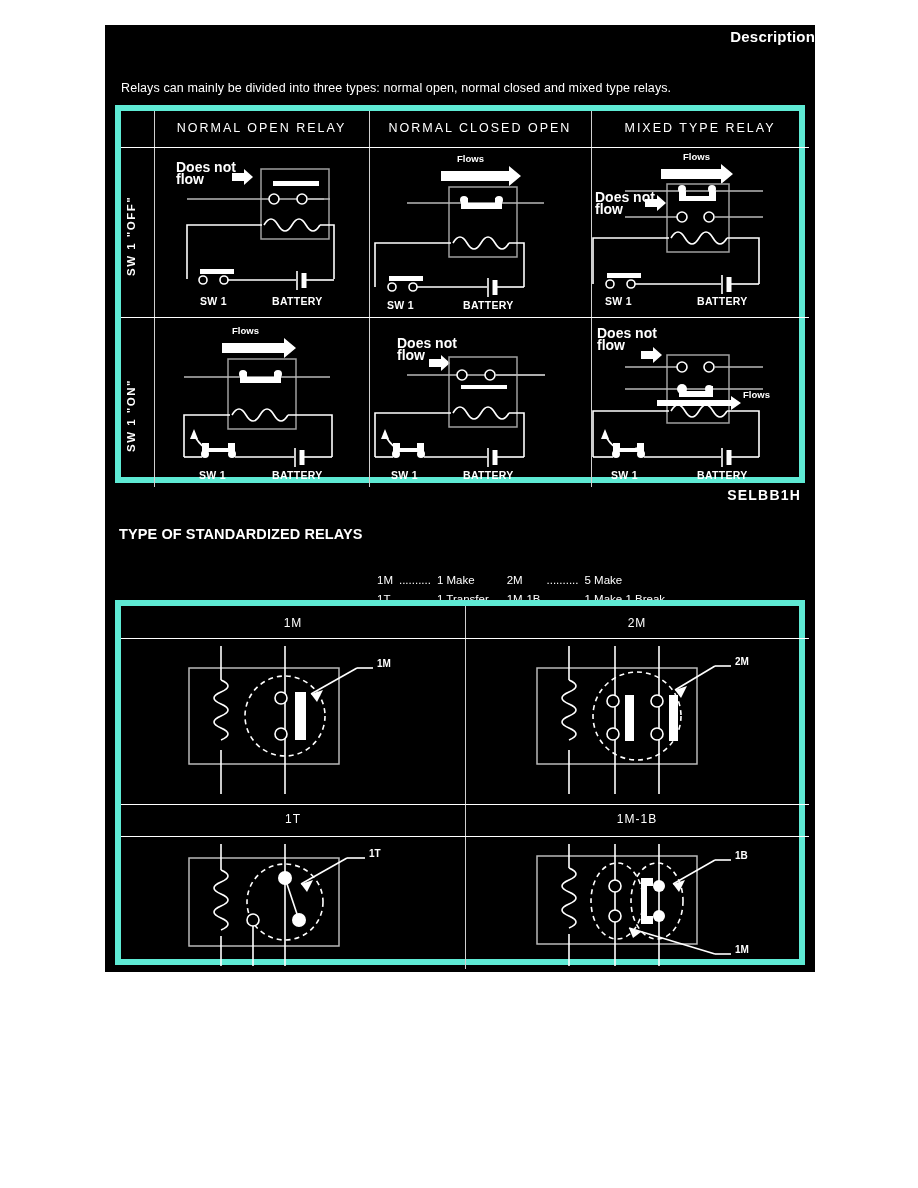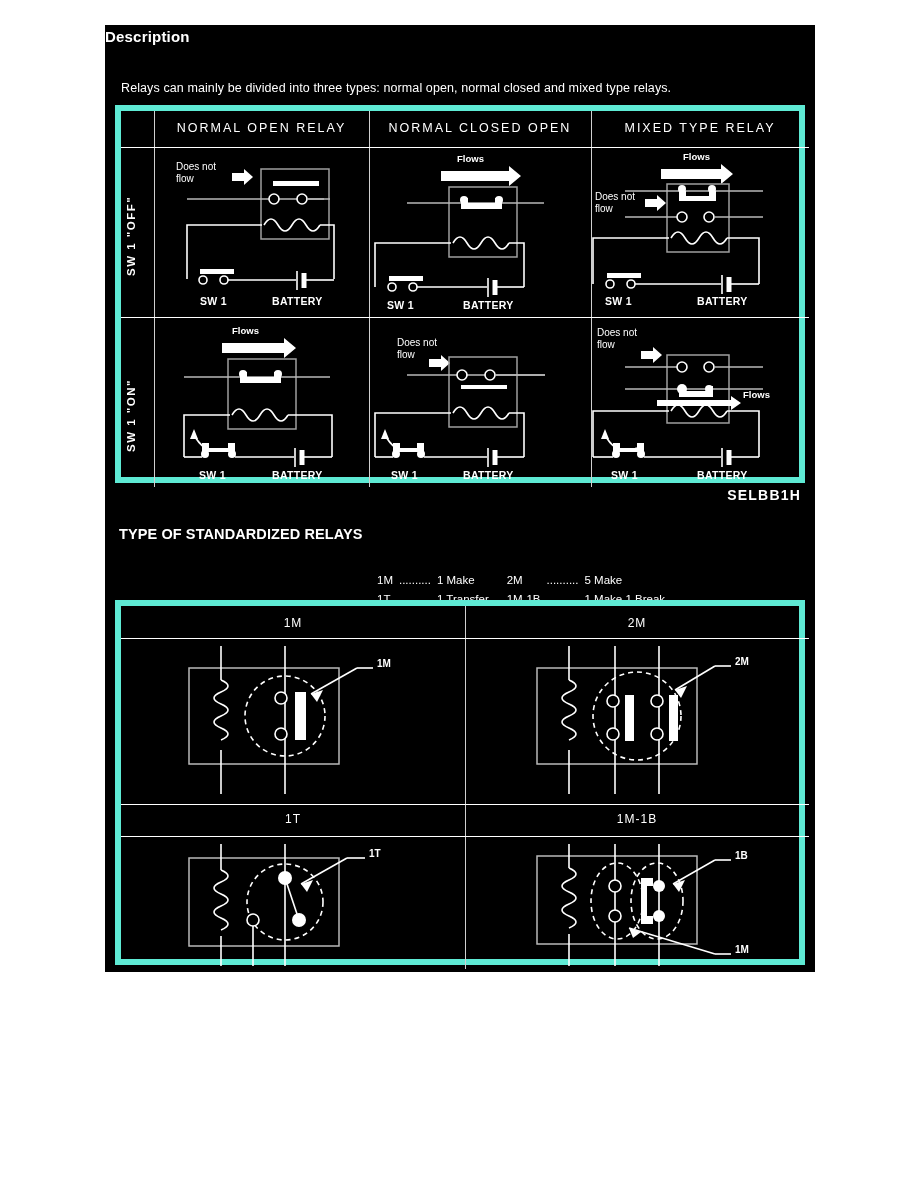--- a/index.html
+++ b/index.html
@@ -1,20 +1,20 @@
 <!DOCTYPE html>
 <html><head>
 <meta charset="utf-8">
 <style>
   html,body{margin:0;padding:0;background:#ffffff;}
   body{width:918px;height:1188px;position:relative;font-family:"Liberation Sans",sans-serif;overflow:hidden;}
 
   .page{position:absolute;left:105px;top:25px;width:710px;height:947px;background:#000000;color:#ffffff;}
 
-  .doc-title{position:absolute;left:0;top:3px;width:710px;text-align:left;
+  .doc-title{position:absolute;left:0;top:3px;width:710px;text-align:right;
     font-size:15px;font-weight:bold;letter-spacing:.2px;}
 
   .sec-head{position:absolute;left:14px;font-weight:bold;letter-spacing:.1px;}
   #h1{top:32px;font-size:14.5px;}
   #h2{top:501px;font-size:14.5px;}
 
   .intro{position:absolute;left:16px;top:56px;font-size:12.5px;letter-spacing:.1px;}
 
   
   .tbl{position:absolute;border:6px solid #5eead4;box-sizing:border-box;}
@@ -25,21 +25,21 @@
   #tableB{left:10px;top:575px;width:690px;height:365px;}
 
   .colhdr{position:absolute;text-align:center;font-size:12.5px;letter-spacing:2px;top:10px;}
   .colhdr2{position:absolute;text-align:center;font-size:12px;letter-spacing:1px;}
 
   .rowlabel{position:absolute;width:24px;text-align:center;font-size:11.5px;font-weight:bold;
     letter-spacing:1.5px;writing-mode:vertical-rl;transform:rotate(180deg);}
 
   .cellcap{position:absolute;font-size:10.5px;font-weight:bold;letter-spacing:.3px;}
   .flowlbl{position:absolute;font-size:9.5px;font-weight:bold;}
-  .dnflbl{position:absolute;font-size:10px;font-weight:normal;line-height:12px;}
+  .dnflbl{position:absolute;font-size:14px;font-weight:bold;line-height:12px;}
   .tag{position:absolute;font-size:10px;font-weight:bold;}
 
   .figcode{position:absolute;right:14px;top:462px;font-size:14px;font-weight:bold;letter-spacing:1.2px;}
 
   .legend{position:absolute;top:545px;left:270px;font-size:11.5px;line-height:17px;}
   .legend td{font-size:11.5px;padding:0 4px 0 0;white-space:pre;}
 
   svg{display:block;}
   .wire{stroke:#ffffff;stroke-width:1.6;fill:none;}
   .wiredim{stroke:#b9b9b9;stroke-width:1.5;fill:none;}

